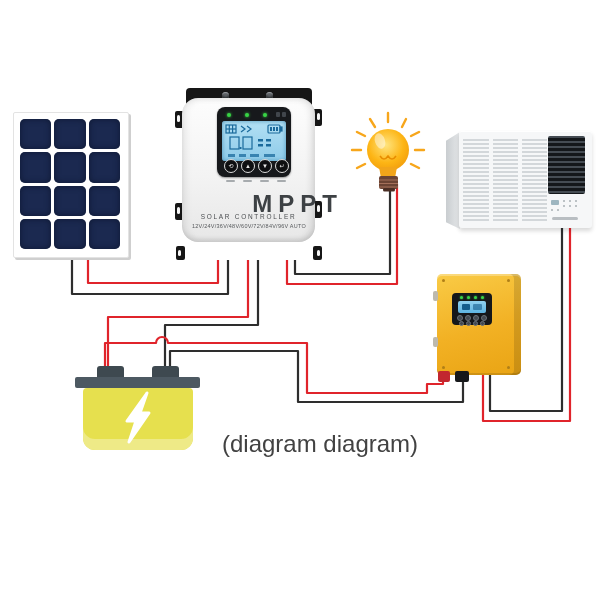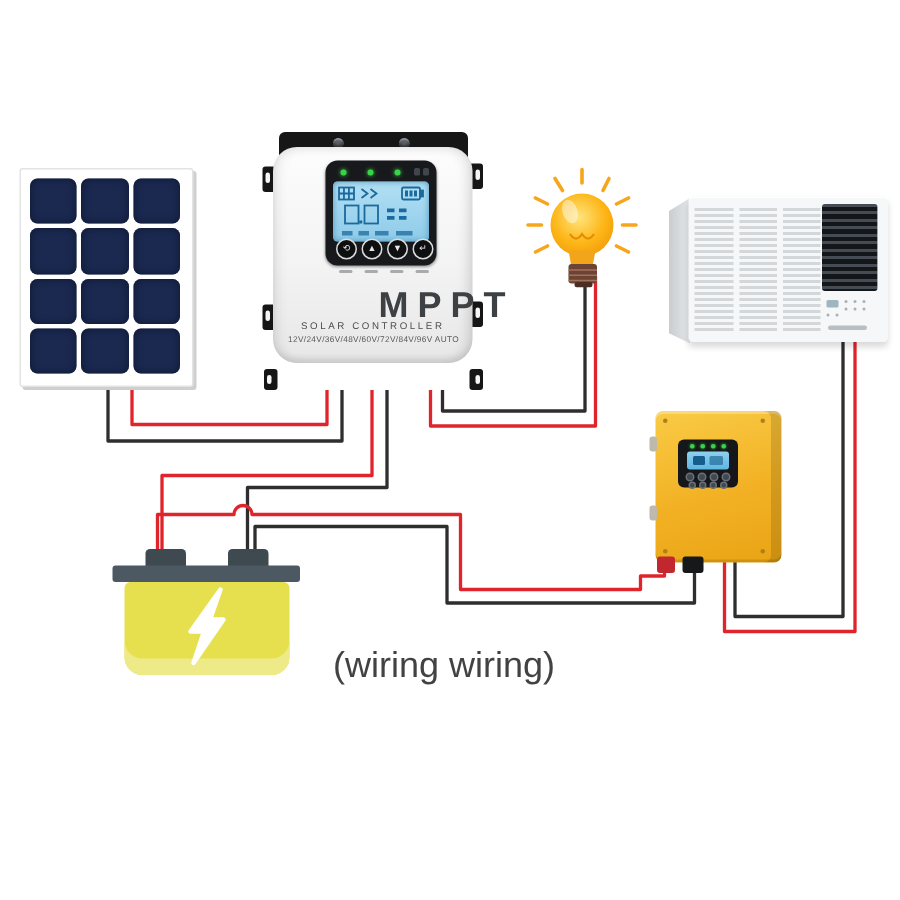--- a/index.html
+++ b/index.html
@@ -288,15 +288,15 @@
       <div class="inv-btn" style="left:29px;top:22px;width:4px;height:4px"></div>
       <div class="inv-btn" style="left:7px;top:28px;width:3px;height:3px"></div>
       <div class="inv-btn" style="left:14px;top:28px;width:3px;height:3px"></div>
       <div class="inv-btn" style="left:21px;top:28px;width:3px;height:3px"></div>
       <div class="inv-btn" style="left:28px;top:28px;width:3px;height:3px"></div>
     </div>
     <div class="iterm" style="left:1px;width:12px;background:#c2272f"></div>
     <div class="iterm" style="left:18px;width:14px;background:#17181a"></div>
   </div>
 
-  <div class="dev abs" id="caption">(wiring wiring)</div>
+  <div class="dev abs" id="caption">(diagram diagram)</div>
 
 </div>
 
 </body></html>

